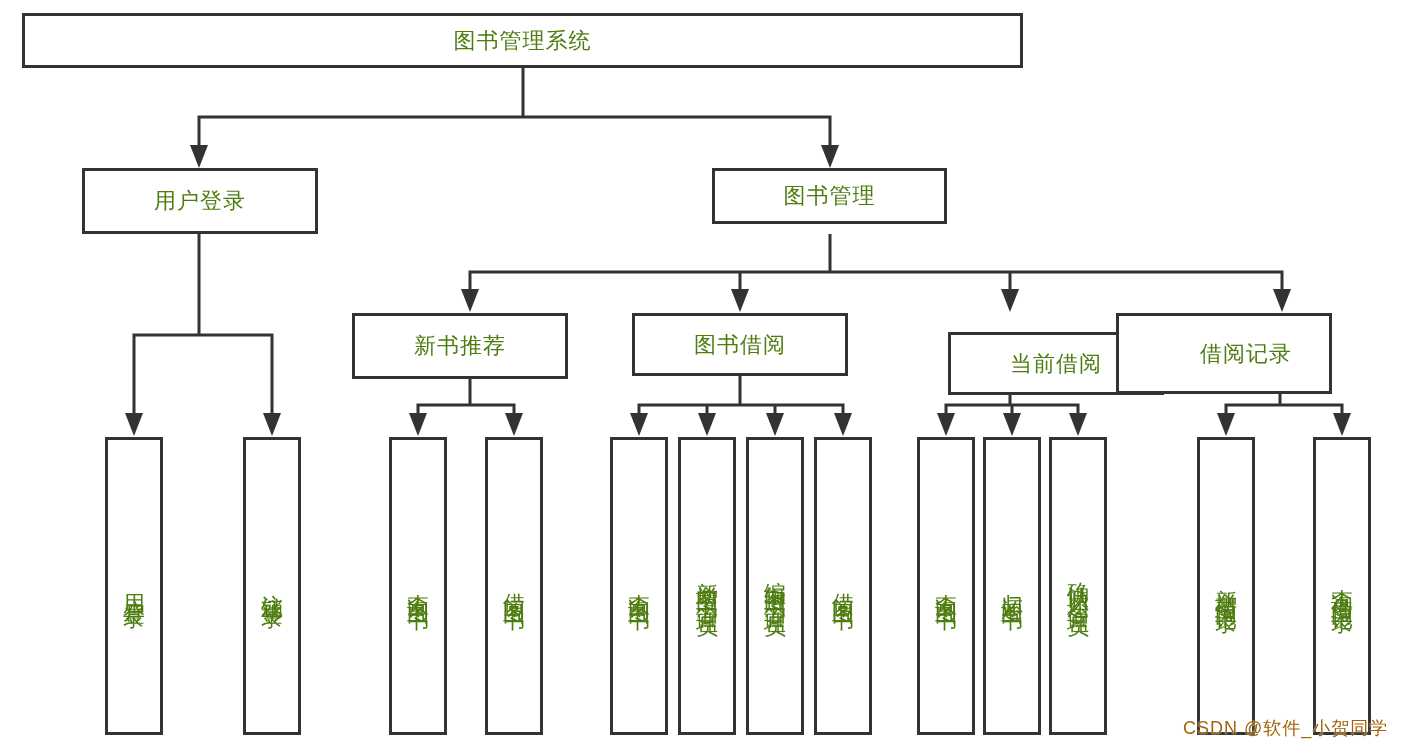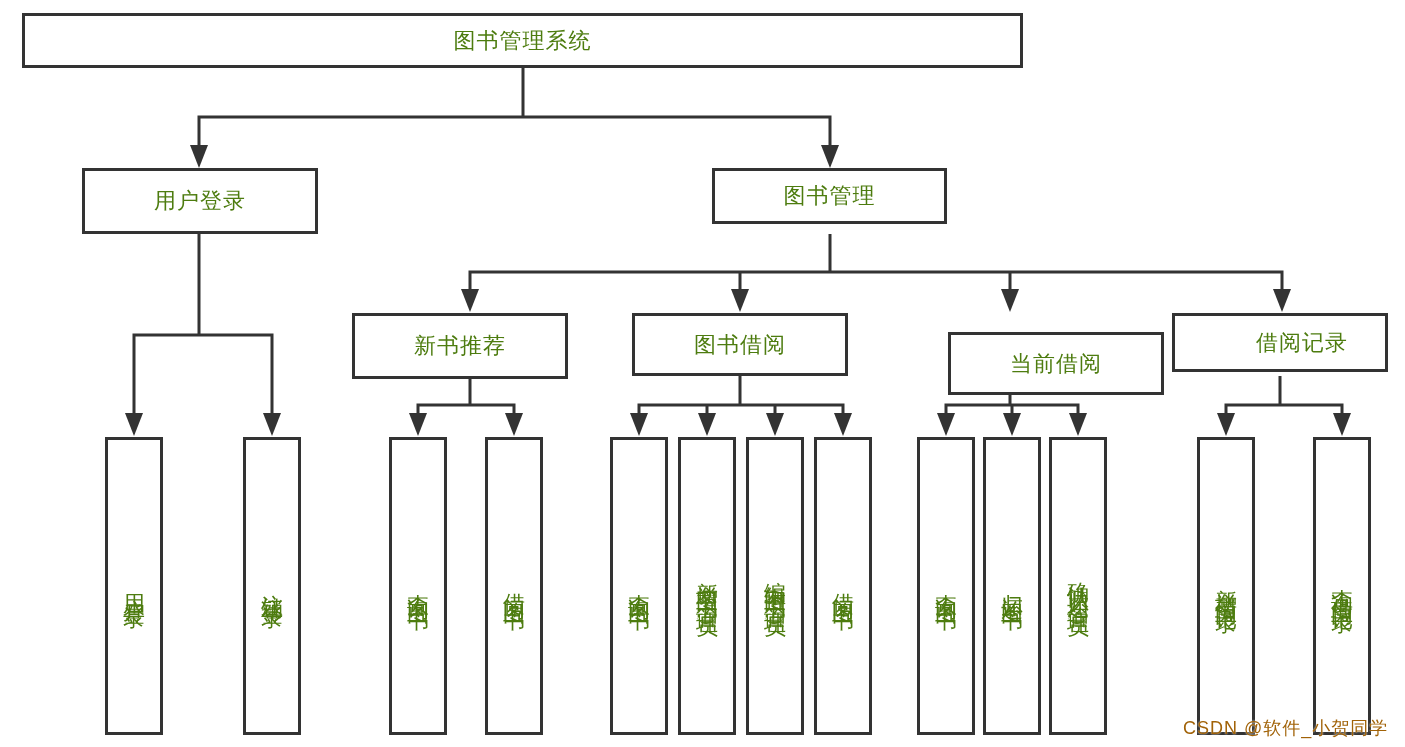--- a/index.html
+++ b/index.html
@@ -107,21 +107,21 @@
 
   <div class="box" style="left:352px; top:313px; width:216px; height:66px;font-family:Liberation Mono, monospace;">
     <span>新书推荐</span>
   </div>
   <div class="box" style="left:632px; top:313px; width:216px; height:63px;justify-content:center;">
     <span>图书借阅</span>
   </div>
   <div class="box" style="left:948px; top:313px; width:216px; height:63px;margin-top:19px;">
     <span>当前借阅</span>
   </div>
-  <div class="box" style="left:1172px; top:313px; width:216px; height:59px;padding-left:44px;">
+  <div class="box" style="left:1116px; top:313px; width:216px; height:81px;padding-left:44px;">
     <span>借阅记录</span>
   </div>
 
   <div class="box vbox" style="left:105px; top:437px; width:58px; height:298px;">
     <span>用户登录</span>
   </div>
   <div class="box vbox" style="left:243px; top:437px; width:58px; height:298px;">
     <span>注销登录</span>
   </div>
 

